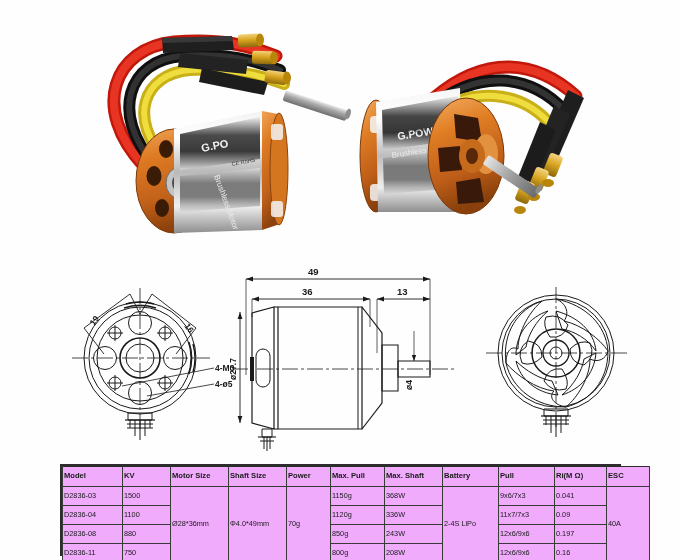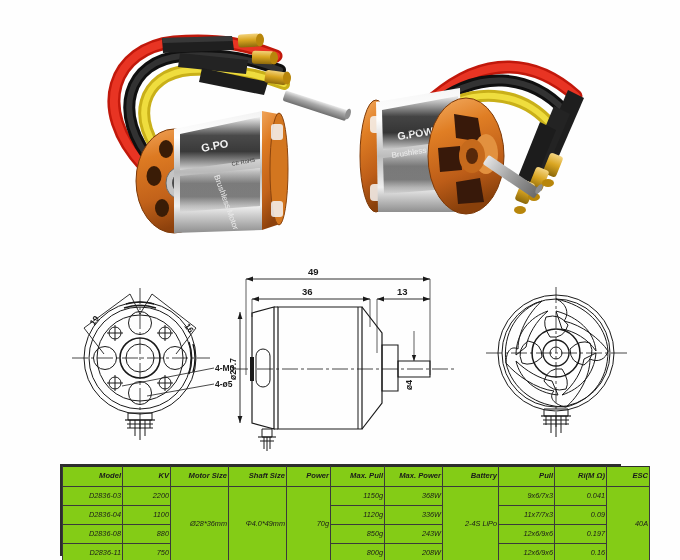--- a/index.html
+++ b/index.html
@@ -24,29 +24,28 @@
   
   .table-wrap{position:absolute;left:62px;top:466px;width:557px;}
   table.spec{
     border-collapse:collapse;
     width:557px;
     table-layout:fixed;
     border:1.6px solid #2b2b2b;
   }
   table.spec th,table.spec td{
     border:1px solid #3a3a3a;
-    text-align:right;
+    text-align:left;
     vertical-align:middle;
     font-size:7.3px;
     color:#1a1a1a;
     height:18px;
     padding:0 1px;
     line-height:1.1;
-    background:#84cc16;
-    font-style:italic;
+    background:#f0abfc;
   }
   table.spec th{
     font-weight:bold;
     font-size:7.6px;
     height:19px;
   }
   table.spec tr:first-child th{border-top:none;}
   .outer-frame{
     position:absolute;left:60px;top:464px;width:561px;height:92px;
     border:2px solid #2d2d2d;box-sizing:border-box;pointer-events:none;
@@ -406,31 +405,31 @@
           <col style="width:43px">
       </colgroup>
       <thead>
         <tr>
           <th>Model</th>
           <th>KV</th>
           <th>Motor Size</th>
           <th>Shaft Size</th>
           <th>Power</th>
           <th>Max. Pull</th>
-          <th>Max. Power</th>
+          <th>Max. Shaft</th>
           <th>Battery</th>
           <th>Pull</th>
           <th>Ri(M Ω)</th>
           <th>ESC</th>
         </tr>
       </thead>
       <tbody>
         <tr>
           <td>D2836-03</td>
-          <td>2200</td>
+          <td>1500</td>
           <td rowspan="4">Ø28*36mm</td>
           <td rowspan="4">Φ4.0*49mm</td>
           <td rowspan="4">70g</td>
           <td>1150g</td>
           <td>368W</td>
           <td rowspan="4">2-4S LiPo</td>
           <td>9x6/7x3</td>
           <td>0.041</td>
           <td rowspan="4">40A</td>
         </tr>

